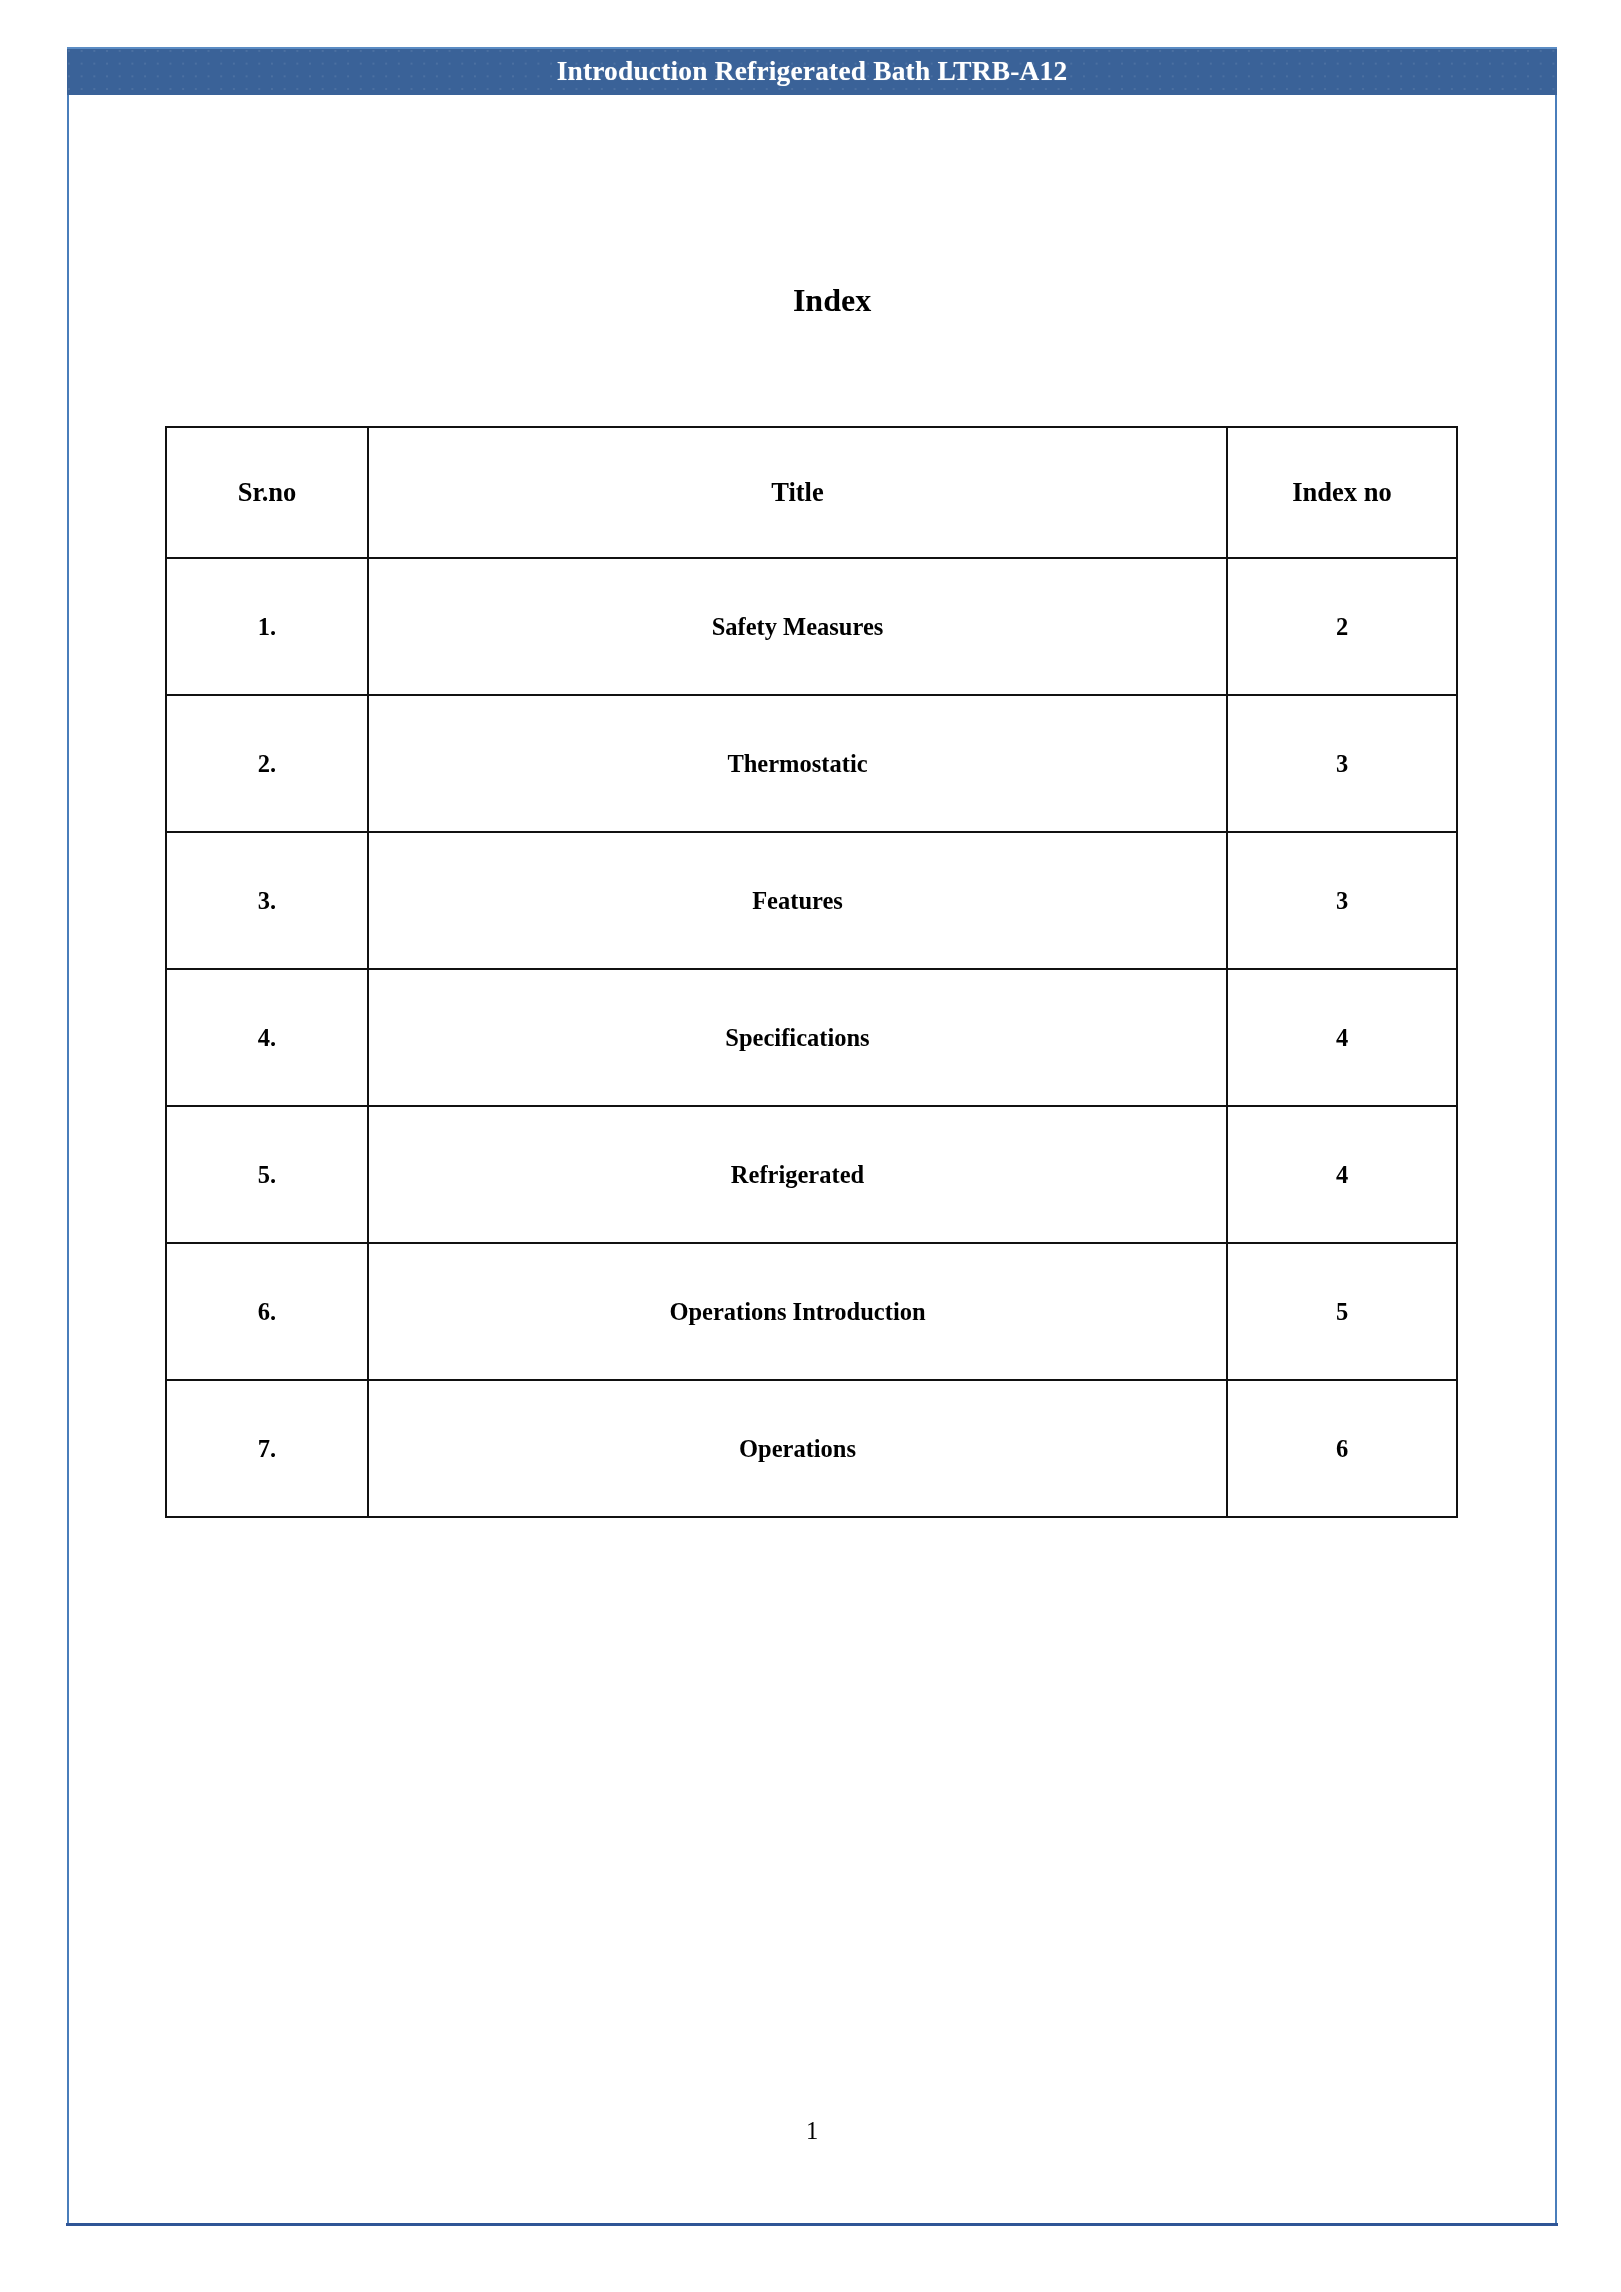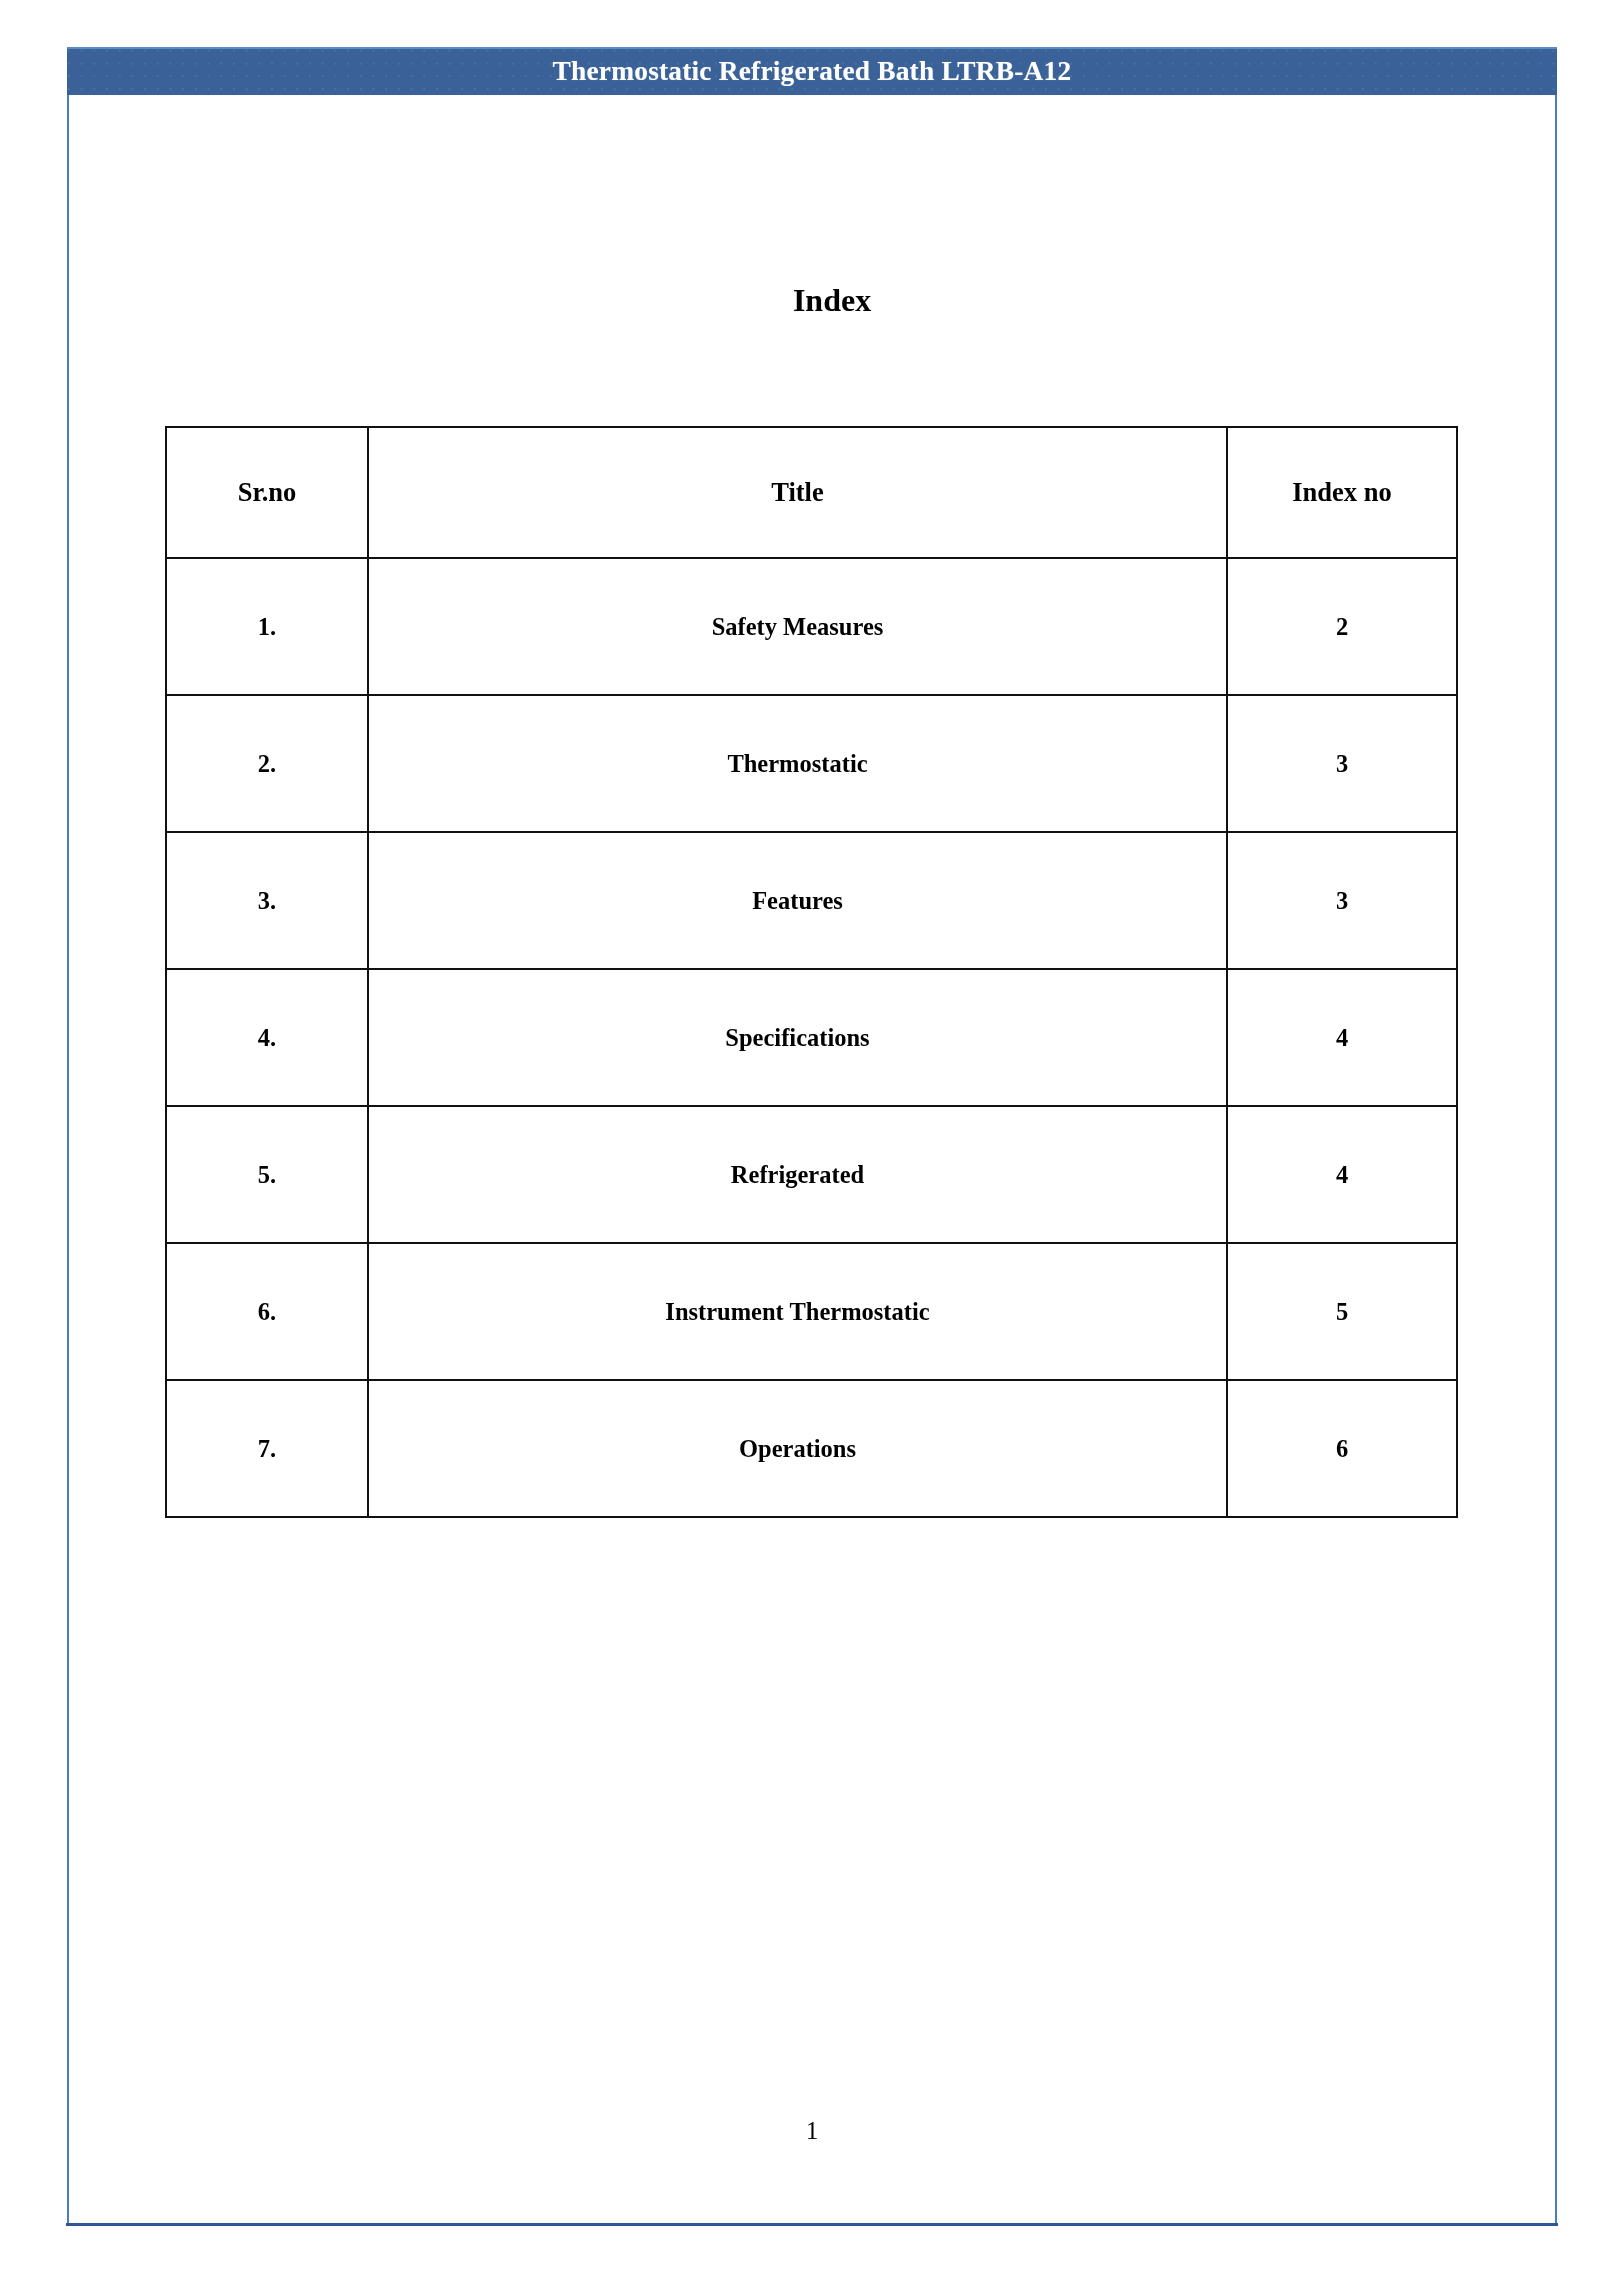--- a/index.html
+++ b/index.html
@@ -126,21 +126,21 @@
     color: #000000;
     line-height: 1;
   }
 </style>
 </head>
 <body>
 
 <div id="page-frame"></div>
 
 <div id="header-banner">
-  <span id="header-banner-title">Thermostatic Refrigerated Bath LTRB-A12</span>
+  <span id="header-banner-title">Introduction Refrigerated Bath LTRB-A12</span>
 </div>
 
 <div id="doc-title">Index</div>
 
 <table id="index-table">
   <colgroup>
     <col class="c-sr">
     <col class="c-title">
     <col class="c-page">
   </colgroup>
@@ -172,21 +172,21 @@
       <td class="cell-title">Specifications</td>
       <td class="cell-page">4</td>
     </tr>
     <tr>
       <td class="cell-sr">5.</td>
       <td class="cell-title">Refrigerated</td>
       <td class="cell-page">4</td>
     </tr>
     <tr>
       <td class="cell-sr">6.</td>
-      <td class="cell-title">Instrument Thermostatic</td>
+      <td class="cell-title">Operations Introduction</td>
       <td class="cell-page">5</td>
     </tr>
     <tr>
       <td class="cell-sr">7.</td>
       <td class="cell-title">Operations</td>
       <td class="cell-page">6</td>
     </tr>
   </tbody>
 </table>
 

